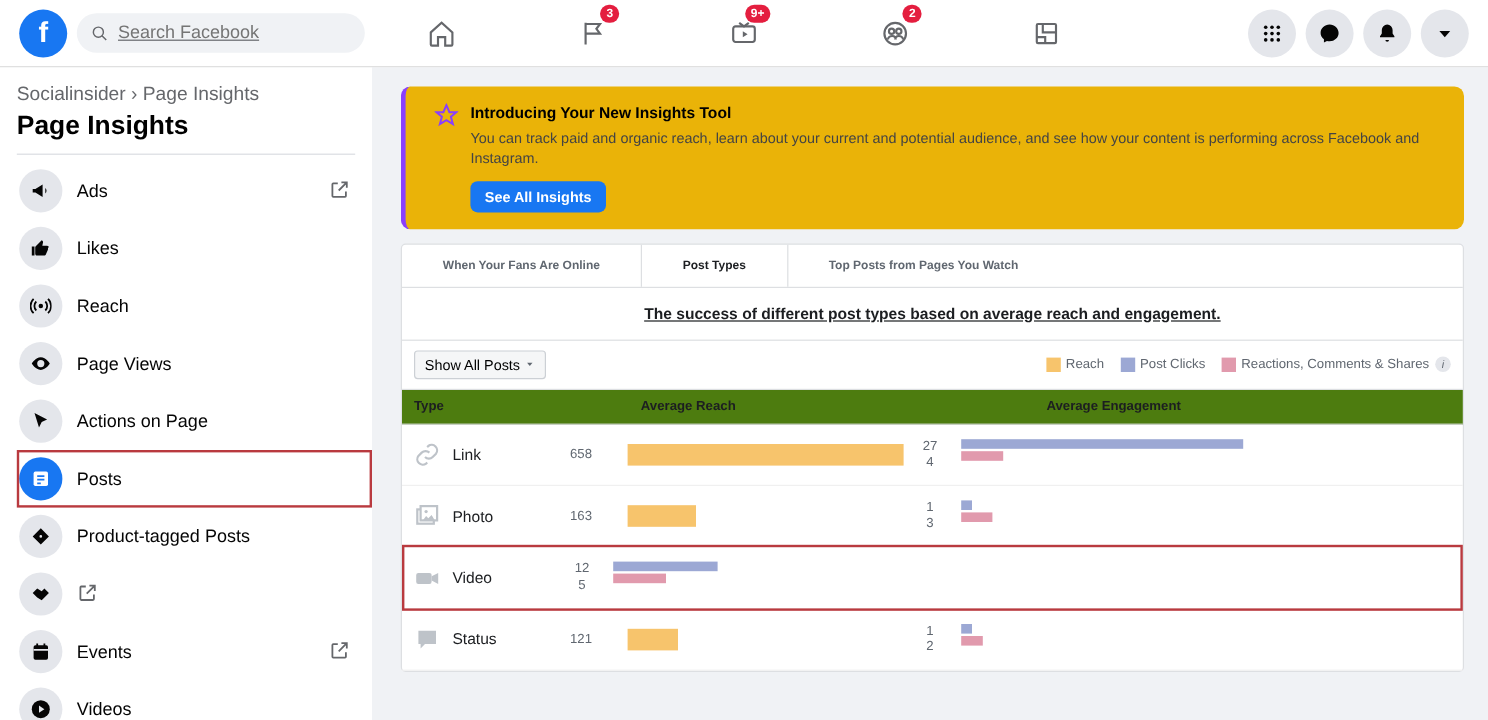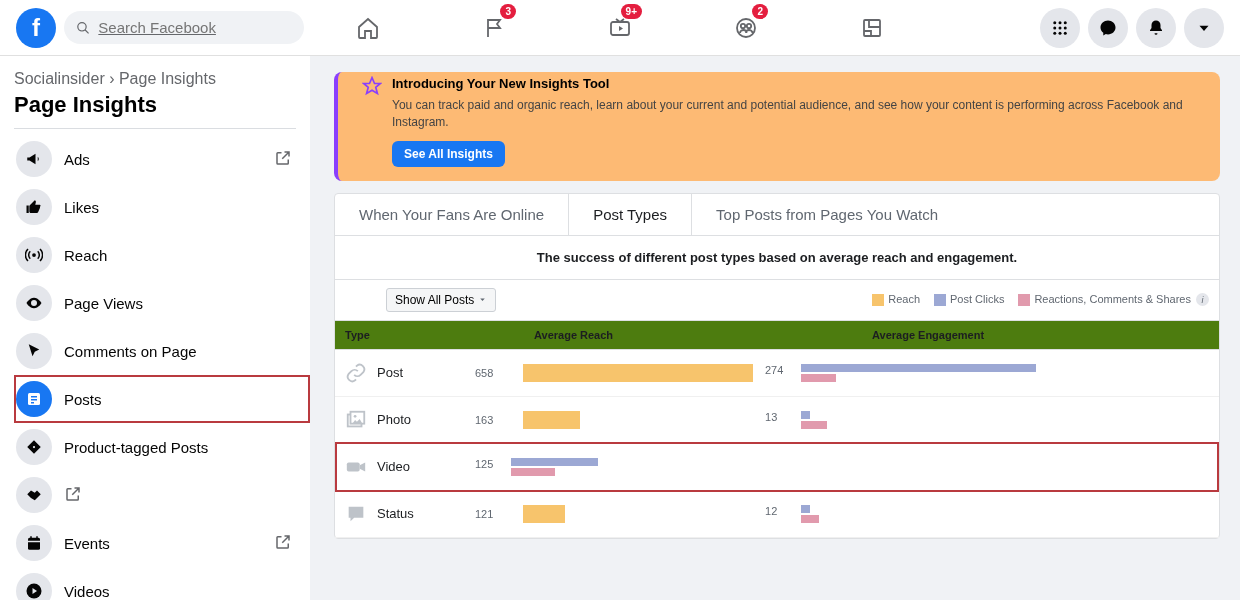--- a/index.html
+++ b/index.html
@@ -26,52 +26,52 @@
 .side-item .ic { width: 36px; height: 36px; border-radius: 50%; background: #e4e6eb; display: flex; align-items: center; justify-content: center; margin-right: 12px; }
 .side-item .ic svg { width: 18px; height: 18px; fill: #050505; }
 .side-item.active .ic { background: #1877f2; }
 .side-item.active .ic svg { fill: #fff; }
 .side-item .lab { font-size: 15px; font-weight: 500; color: #050505; flex: 1; }
 .side-item .ext { width: 20px; height: 20px; }
 .side-item .ext svg { width: 18px; height: 18px; stroke: #65676b; fill: none; stroke-width: 2; }
 .highlight-box { position: absolute; border: 2px solid #b93a3f; pointer-events: none; }
 .hl-posts { left: 6px; top: 0; width: 296px; height: 48px; }
 .main { flex: 1; padding: 16px 20px 12px 24px; position: relative; }
-.banner { background: #fdba74; border-radius: 8px; padding: 4px 18px 14px 24px; border-left: 4px solid #8a3ffc; display: flex; }
+.banner { background: #eab308; border-radius: 8px; padding: 14px 18px 14px 24px; border-left: 4px solid #8a3ffc; display: flex; }
 .banner-star { width: 20px; height: 20px; margin-right: 10px; }
 .banner-body { flex: 1; }
 .banner-title { font-size: 13px; font-weight: bold; margin-bottom: 6px; }
 .banner-text { font-size: 12px; color: #444; line-height: 1.4; margin-bottom: 10px; }
 .banner-btn { background: #1877f2; color: #fff; border: none; padding: 6px 12px; border-radius: 6px; font-size: 12px; font-weight: 600; cursor: pointer; }
 .tabs-card { background: #fff; border: 1px solid #dddfe2; border-radius: 4px; margin-top: 12px; }
 .tabs-row { display: flex; border-bottom: 1px solid #dddfe2; }
-.tab { padding: 12px 24px; font-size: 15px; font-weight: 400; color: #606770; cursor: pointer; border-right: 1px solid #dddfe2; }
+.tab { padding: 12px 34px; font-size: 10px; font-weight: 700; color: #606770; cursor: pointer; border-right: 1px solid #dddfe2; }
 .tab.active { color: #1c1e21; }
 .tab:last-child { border-right: none; }
-.subtitle { text-align: center; padding: 14px 0; font-size: 13px; font-weight: 600; color: #1c1e21; border-bottom: 1px solid #dddfe2;}
+.subtitle { text-align: center; padding: 14px 0; font-size: 13px; font-weight: 600; color: #1c1e21; border-bottom: 1px solid #dddfe2; text-decoration: underline;}
 .filter-row { display: flex; align-items: center; padding: 8px 10px; border-bottom: 1px solid #dddfe2;}
-.filter-btn { border: 1px solid #ccd0d5; background: #f5f6f7; padding: 4px 8px; font-size: 12px; border-radius: 3px; cursor: pointer; display: flex; align-items: center; gap: 4px; margin-left: 41px; }
+.filter-btn { border: 1px solid #ccd0d5; background: #f5f6f7; padding: 4px 8px; font-size: 12px; border-radius: 3px; cursor: pointer; display: flex; align-items: center; gap: 4px; }
 .legend { margin-left: auto; display: flex; gap: 14px; font-size: 11px; color: #606770; align-items: center; }
 .sw { width: 12px; height: 12px; display: inline-block; margin-right: 4px; vertical-align: middle; }
 .sw-reach { background: #f7c46c; }
 .sw-clicks { background: #9ca8d4; }
 .sw-react { background: #e19aad; }
 .thead { display: flex; padding: 8px 10px; font-size: 11px; font-weight: bold; color: #1c1e21; border-bottom: 1px solid #dddfe2; background:#4d7c0f;gap:48px;}
 .thead .c1 { width: 130px; }
 .thead .c2 { width: 290px; margin-left: 11px; }
 .thead .c3 { flex: 1; }
 .trow { display: flex; align-items: center; padding: 12px 10px; border-bottom: 1px solid #f0f0f0; position: relative; }
 .trow .c1 { width: 130px; display: flex; align-items: center; gap: 10px; }
 .trow .c1 svg { width: 22px; height: 22px; fill: #bec3c9; }
 .trow .c1 span { font-size: 13px; color: #1c1e21; }
 .trow .c2 { width: 290px; display: flex; align-items: center; gap: 20px; }
 .trow .num { font-size: 11px; color: #606770; width: 28px; }
 .trow .bar { height: 18px; background: #f7c46c; }
 .trow .c3 { flex: 1; display: flex; gap: 16px; }
-.trow .nums2 { display: flex; font-size: 11px; color: #606770; line-height: 1.2; width: 20px; }
+.trow .nums2 { display: flex; flex-direction: column; font-size: 11px; color: #606770; line-height: 1.2; width: 20px; align-items: center; }
 .trow .bars2 { display: flex; flex-direction: column; gap: 2px; }
 .trow .bars2 div { height: 8px; }
 .bar-clicks { background: #9ca8d4; }
 .bar-react { background: #e19aad; }
 .hl-video { border: 2px solid #b93a3f; position: absolute; left: 0px; right: 0px; top: -2px; bottom: -2px; pointer-events: none; }
 .info-ic { width: 13px; height: 13px; display: inline-flex; background:#e4e6eb; border-radius:50%; align-items:center; justify-content:center; font-size:9px; font-style: italic; color:#606770; margin-left:2px;}
 </style>
 </head>
 <body>
 
@@ -196,21 +196,21 @@
           </svg>
         </span>
       <span class="lab">Page Views</span>
     </div>
     <div class="side-item">
       <span class="ic">
           <svg viewBox="0 0 24 24">
             <path d="M5 3l5 16 3-6 6-3z"></path>
           </svg>
         </span>
-      <span class="lab">Comments on Page</span>
+      <span class="lab">Actions on Page</span>
     </div>
     <div class="side-item active" style="position:relative">
       <span class="ic">
           <svg viewBox="0 0 24 24">
             <rect x="4" y="4" width="16" height="16" rx="2"></rect>
             <line x1="8" y1="9" x2="16" y2="9" stroke="#1877f2" stroke-width="2"></line>
             <line x1="8" y1="13" x2="16" y2="13" stroke="#1877f2" stroke-width="2"></line>
             <line x1="8" y1="17" x2="12" y2="17" stroke="#1877f2" stroke-width="2"></line>
           </svg>
         </span>
@@ -296,21 +296,21 @@
         <div class="c1">Type</div>
         <div class="c2">Average Reach</div>
         <div class="c3">Average Engagement</div>
       </div>
 
       <div class="trow">
         <div class="c1">
             <svg viewBox="0 0 24 24">
               <path d="M10 14a5 5 0 0 0 7 0l3-3a5 5 0 0 0-7-7l-1 1M14 10a5 5 0 0 0-7 0l-3 3a5 5 0 0 0 7 7l1-1" stroke="#bec3c9" stroke-width="2" fill="none"></path>
             </svg>
-            <span>Post</span>
+            <span>Link</span>
           </div>
         <div class="c2">
             <span class="num">658</span>
             <div class="bar" style="width:230px"></div>
           </div>
         <div class="c3">
             <div class="nums2">
               <span>27</span>
               <span>4</span>
             </div>

